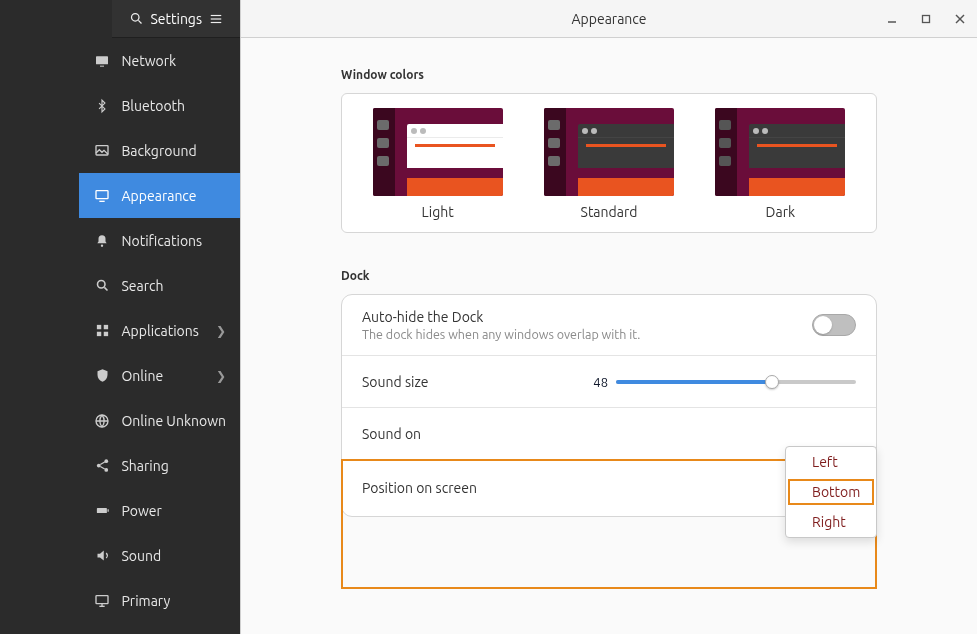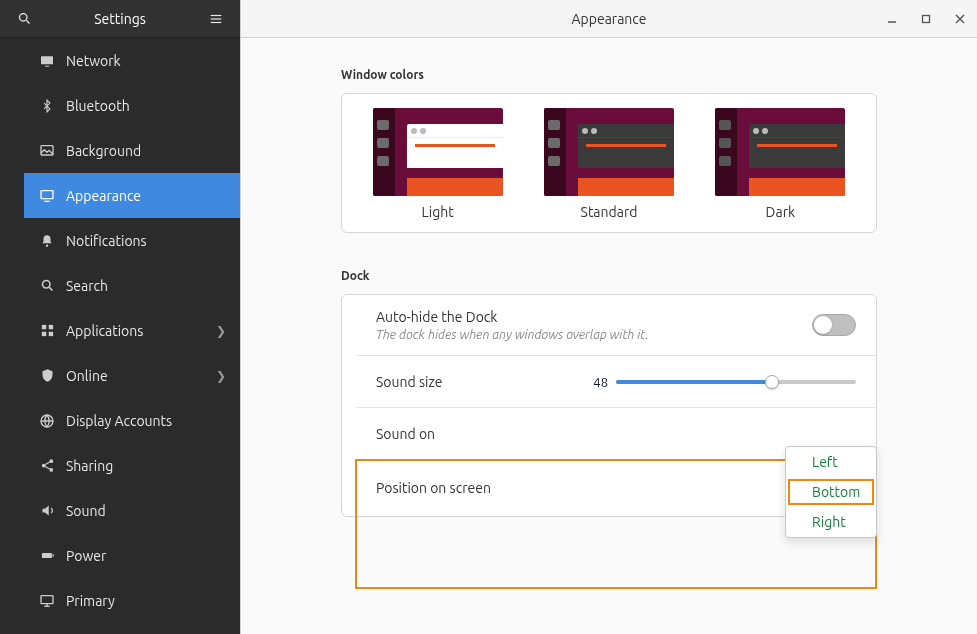--- a/index.html
+++ b/index.html
@@ -14,20 +14,21 @@
     background: #fafafa;
   }
 
   
   .sidebar {
     width: 240px;
     background: #2b2b2b;
     color: #e8e8e8;
     display: flex;
     flex-direction: column;
+    align-items: flex-end;
   }
   .sidebar-header {
     height: 38px;
     background: #323232;
     display: flex;
     align-items: center;
     padding: 0 10px;
     border-bottom: 1px solid #1f1f1f;
   }
   .sidebar-header .search-btn {
@@ -208,37 +209,36 @@
     top: 70px;
     height: 18px;
     background: #e95420;
   }
 
   .wc-caption { font-size: 14px; color: #333; }
 
   
   .dock-card {
     border: 1px solid #d6d6d6;
-    border-radius: 6px;
+    border-radius: 11px;
     background: #fff;
-    padding-left: 14px;
   }
   .dock-row {
     display: flex;
     align-items: center;
     padding: 14px 20px;
     border-bottom: 1px solid #e4e4e4;
     min-height: 52px;
     gap: 14px;
   }
   .dock-row:last-child { border-bottom: none; }
 
   .dock-row .label-col { flex: 0 0 180px; }
   .dock-row .label-col .primary { font-size: 14px; color: #333;}
-  .dock-row .label-col .sub { font-size: 12.5px; color: #8a8a8a; margin-top: 2px; font-style: italic;}
+  .dock-row .label-col .sub { font-size: 12.5px; color: #8a8a8a; margin-top: 2px;}
   .dock-row .ctrl-col { flex: 1; display: flex; justify-content: flex-end; align-items: center; gap: 8px;}
 
   
   .switch {
     width: 44px; height: 22px;
     border-radius: 11px;
     background: #bfbfbf;
     border: 1px solid #a8a8a8;
     position: relative;
   }
@@ -312,21 +312,21 @@
     width: 92px;
     background: #fff;
     border: 1px solid #c8c8c8;
     border-radius: 4px;
     box-shadow: 0 4px 10px rgba(0,0,0,.12);
     z-index: 20;
   }
   .dropdown .opt {
     padding: 7px 26px;
     font-size: 14px;
-    color: #15803d;
+    color: #7f1d1d;
     cursor: pointer;
   }
   .dropdown .opt.selected {
     outline: 2px solid #e8891a;
     outline-offset: -4px;
   }
 
   svg { display: block; }
 </style>
 </head>
@@ -425,51 +425,51 @@
       <span class="label">Online</span>
       <span class="chevron">❯</span>
     </li>
     <li class="nav-item">
       <span class="icon">
           <svg width="16" height="16" viewBox="0 0 24 24" fill="none" stroke="#ccc" stroke-width="2">
             <circle cx="12" cy="12" r="9"></circle>
             <path d="M12 3a14 14 0 0 1 0 18M12 3a14 14 0 0 0 0 18M3 12h18"></path>
           </svg>
         </span>
-      <span class="label">Display Accounts</span>
+      <span class="label">Online Unknown</span>
     </li>
     <li class="nav-item">
       <span class="icon">
           <svg width="15" height="15" viewBox="0 0 24 24" fill="#ccc">
             <circle cx="6" cy="12" r="3"></circle>
             <circle cx="18" cy="5" r="3"></circle>
             <circle cx="18" cy="19" r="3"></circle>
             <line x1="8.5" y1="10.5" x2="15.5" y2="6.5" stroke="#ccc" stroke-width="2"></line>
             <line x1="8.5" y1="13.5" x2="15.5" y2="17.5" stroke="#ccc" stroke-width="2"></line>
           </svg>
         </span>
       <span class="label">Sharing</span>
     </li>
     <li class="nav-item">
       <span class="icon">
           <svg width="15" height="15" viewBox="0 0 24 24" fill="#ccc">
+            <rect x="3" y="8" width="16" height="8" rx="1"></rect>
+            <rect x="20" y="10" width="2" height="4"></rect>
+          </svg>
+        </span>
+      <span class="label">Power</span>
+    </li>
+    <li class="nav-item">
+      <span class="icon">
+          <svg width="15" height="15" viewBox="0 0 24 24" fill="#ccc">
             <path d="M4 9v6h4l6 5V4L8 9H4z"></path>
             <path d="M18 8a6 6 0 0 1 0 8" fill="none" stroke="#ccc" stroke-width="2"></path>
           </svg>
         </span>
       <span class="label">Sound</span>
-    </li>
-    <li class="nav-item">
-      <span class="icon">
-          <svg width="15" height="15" viewBox="0 0 24 24" fill="#ccc">
-            <rect x="3" y="8" width="16" height="8" rx="1"></rect>
-            <rect x="20" y="10" width="2" height="4"></rect>
-          </svg>
-        </span>
-      <span class="label">Power</span>
     </li>
     <li class="nav-item">
       <span class="icon">
           <svg width="16" height="16" viewBox="0 0 24 24" fill="none" stroke="#ccc" stroke-width="2">
             <rect x="3" y="4" width="18" height="12" rx="1"></rect>
             <line x1="8" y1="20" x2="16" y2="20"></line>
             <line x1="12" y1="16" x2="12" y2="20"></line>
           </svg>
         </span>
       <span class="label">Primary</span>

